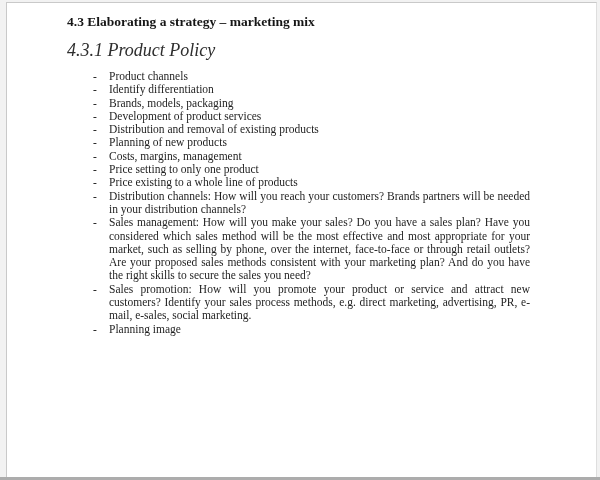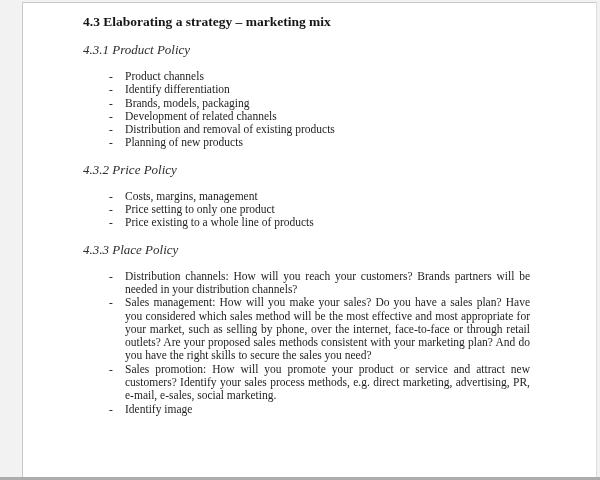--- a/index.html
+++ b/index.html
@@ -11,21 +11,20 @@
     overflow: hidden;
   }
   .page {
     position: absolute;
     left: 6px; top: 2px; right: 3px; bottom: 3px;
     background: #ffffff;
     border: 1px solid #c9c9c9;
     border-right-color: #dedede;
     border-bottom: none;
     box-sizing: border-box;
-    margin-left: 16px;
   }
   .bottom-bar {
     position: absolute;
     left: 0; right: 0; bottom: 0;
     height: 3px;
     background: #acacac;
   }
   .content {
     position: absolute;
     left: 0; top: 0; right: 0; bottom: 0;
@@ -34,21 +33,21 @@
     overflow: hidden;
   }
   .doc-title {
     font-size: 13.5px;
     font-weight: bold;
     line-height: 17px;
     color: #161616;
     margin: 0;
   }
   .heading {
-    font-size: 13px;
+    font-size: 18px;
     font-style: italic;
     line-height: 14px;
     color: #2e2e2e;
     margin: 13px 0;
   }
   ul.bullets {
     list-style: none;
     margin: 0;
     padding: 0 0 0 26px;
   }
@@ -85,74 +84,72 @@
         <li>
           <span class="dash">-</span>
           <span class="txt">Identify differentiation</span>
         </li>
         <li>
           <span class="dash">-</span>
           <span class="txt">Brands, models, packaging</span>
         </li>
         <li>
           <span class="dash">-</span>
-          <span class="txt">Development of related channels</span>
+          <span class="txt">Development of product services</span>
         </li>
         <li>
           <span class="dash">-</span>
           <span class="txt">Distribution and removal of existing products</span>
         </li>
         <li>
           <span class="dash">-</span>
           <span class="txt">Planning of new products</span>
         </li>
       </ul>
     </div>
 
     <div class="section">
-      <div class="heading">4.3.2 Price Policy</div>
       <ul class="bullets">
         <li>
           <span class="dash">-</span>
           <span class="txt">Costs, margins, management</span>
         </li>
         <li>
           <span class="dash">-</span>
           <span class="txt">Price setting to only one product</span>
         </li>
         <li>
           <span class="dash">-</span>
           <span class="txt">Price existing to a whole line of products</span>
         </li>
       </ul>
     </div>
 
     <div class="section">
-      <div class="heading">4.3.3 Place Policy</div>
       <ul class="bullets">
         <li>
           <span class="dash">-</span>
           <span class="txt">Distribution channels: How will you reach your customers? Brands partners will be needed in your distribution channels?</span>
         </li>
       </ul>
     </div>
 
     <div class="section">
       <ul class="bullets">
         <li>
           <span class="dash">-</span>
           <span class="txt">Sales management: How will you make your sales? Do you have a sales plan? Have you considered which sales method will be the most effective and most appropriate for your market, such as selling by phone, over the internet, face-to-face or through retail outlets? Are your proposed sales methods consistent with your marketing plan? And do you have the right skills to secure the sales you need?</span>
         </li>
         <li>
           <span class="dash">-</span>
           <span class="txt">Sales promotion: How will you promote your product or service and attract new customers? Identify your sales process methods, e.g. direct marketing, advertising, PR, e-mail, e-sales, social marketing.</span>
         </li>
         <li>
           <span class="dash">-</span>
-          <span class="txt">Identify image</span>
+          <span class="txt">Planning image</span>
         </li>
       </ul>
     </div>
 
   </div>
 </div>
 
 <div class="bottom-bar"></div>
 
 </body></html>

